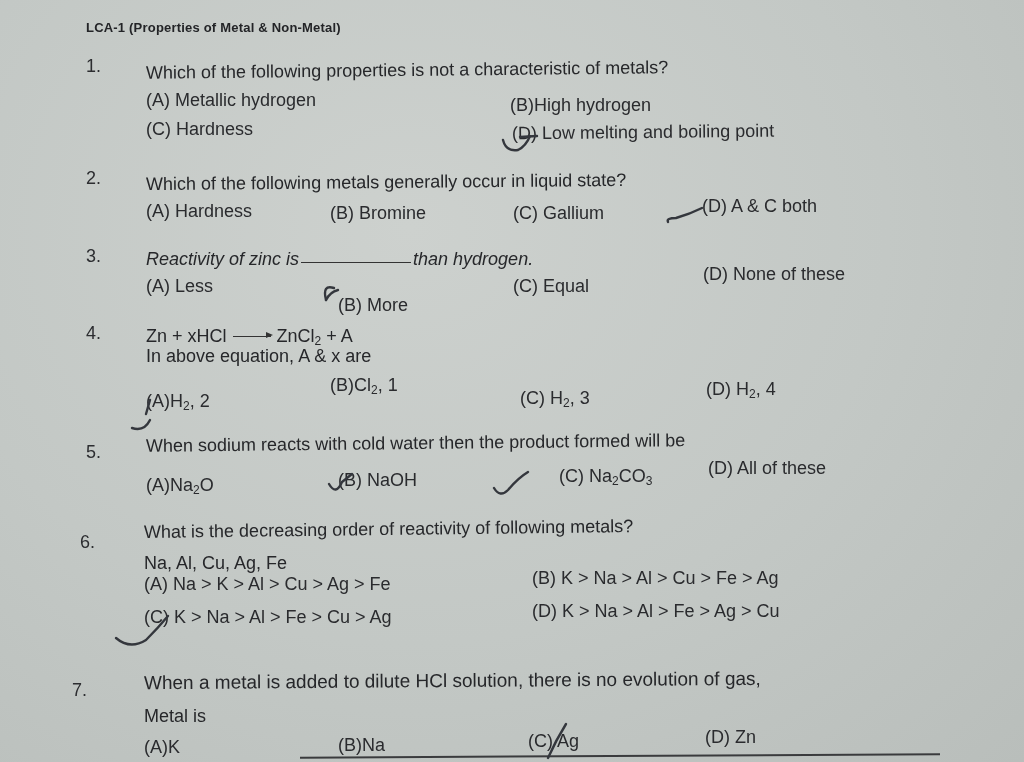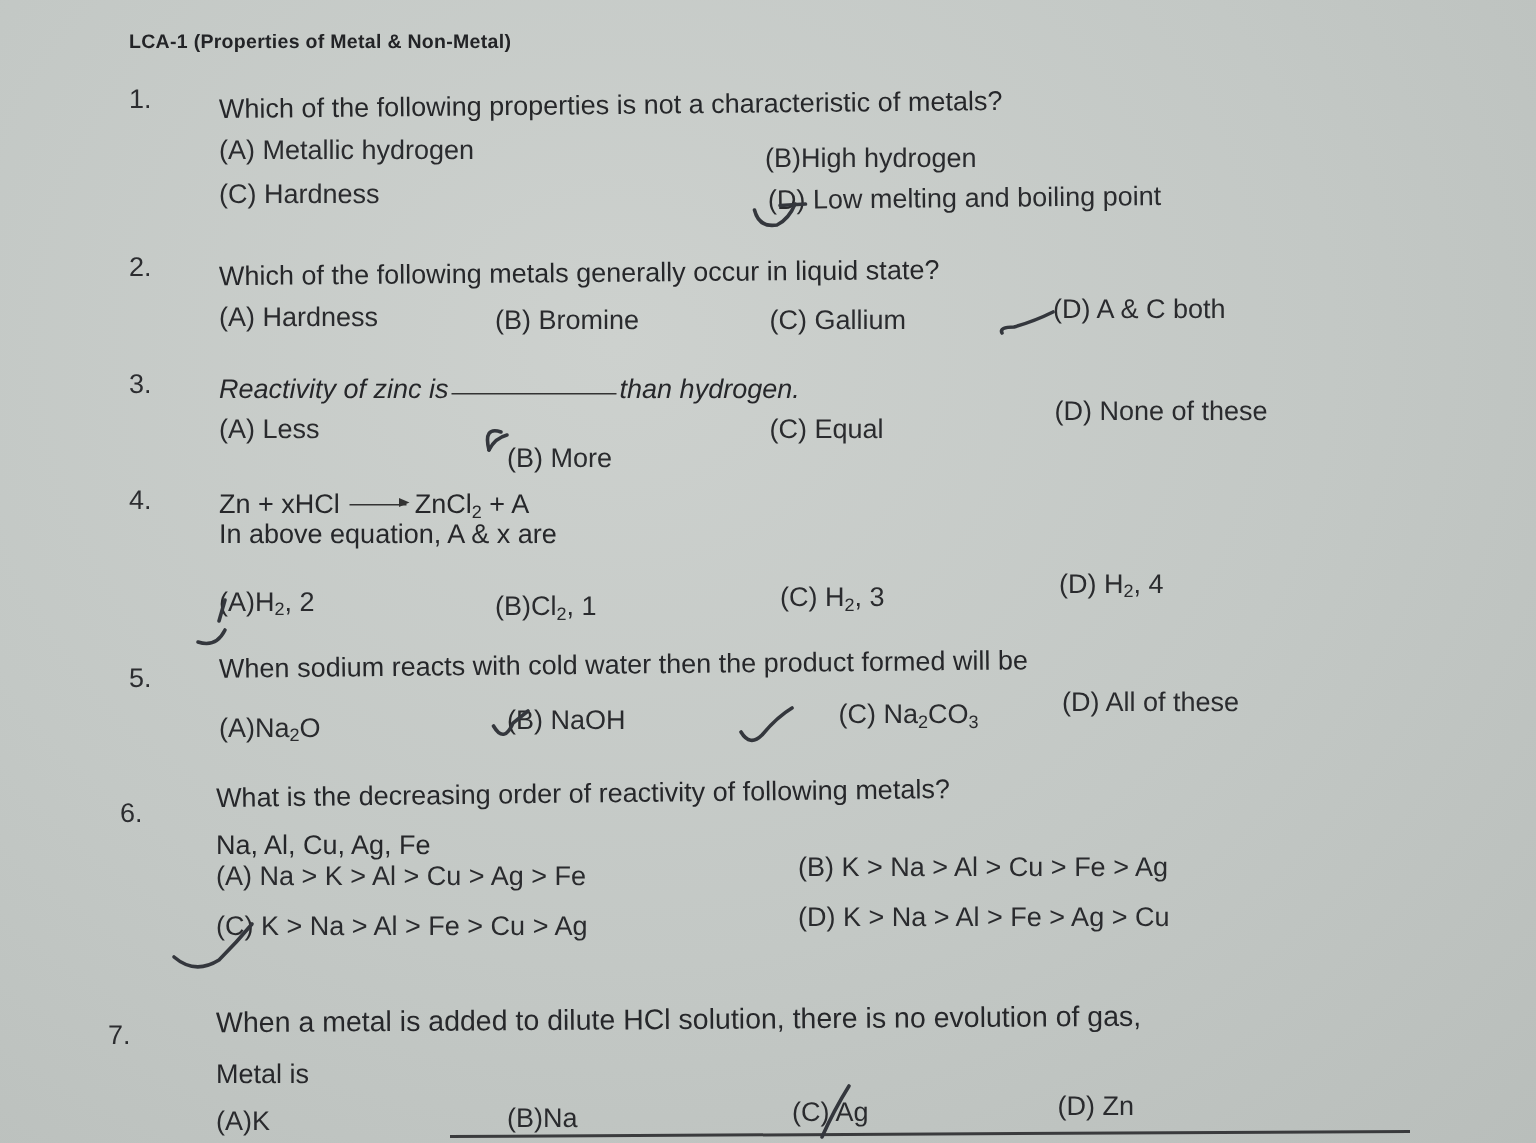--- a/index.html
+++ b/index.html
@@ -50,21 +50,21 @@
 <div class="abs opt" style="left:338px; top:279px;margin-top:16px;">(B) More</div>
 <div class="abs opt" style="left:513px; top:276px;">(C) Equal</div>
 <div class="abs opt" style="left:703px; top:264px;">(D) None of these</div>
 
 <div class="abs qnum" style="left:86px; top:323px;">4.</div>
 <div class="abs qtext" style="left:146px; top:326px;">
   <span>Zn + xHCl</span><span class="arrow"></span><span>ZnCl</span><sub>2</sub><span> + A</span>
 </div>
 <div class="abs qtext" style="left:146px; top:346px;">In above equation, A &amp; x are</div>
 <div class="abs opt" style="left:146px; top:391px;"><span>(A)H</span><sub>2</sub><span>, 2</span></div>
-<div class="abs opt" style="left:330px; top:394px;"><span>(B)Cl</span><sub>2</sub><span>, 1</span></div>
+<div class="abs opt" style="left:330px; top:375px;"><span>(B)Cl</span><sub>2</sub><span>, 1</span></div>
 <div class="abs opt" style="left:520px; top:388px;"><span>(C) H</span><sub>2</sub><span>, 3</span></div>
 <div class="abs opt" style="left:706px; top:379px;"><span>(D) H</span><sub>2</sub><span>, 4</span></div>
 
 <div class="abs qnum" style="left:86px; top:442px;">5.</div>
 <div class="abs qtext" style="left:146px; top:433px; transform:rotate(-0.6deg);">When sodium reacts with cold water then the product formed will be</div>
 <div class="abs opt" style="left:146px; top:475px;"><span>(A)Na</span><sub>2</sub><span>O</span></div>
 <div class="abs opt" style="left:338px; top:470px;">(B) NaOH</div>
 <div class="abs opt" style="left:527px; top:466px;margin-left:32px;"><span>(C) Na</span><sub>2</sub><span>CO</span><sub>3</sub></div>
 <div class="abs opt" style="left:708px; top:458px;">(D) All of these</div>
 

